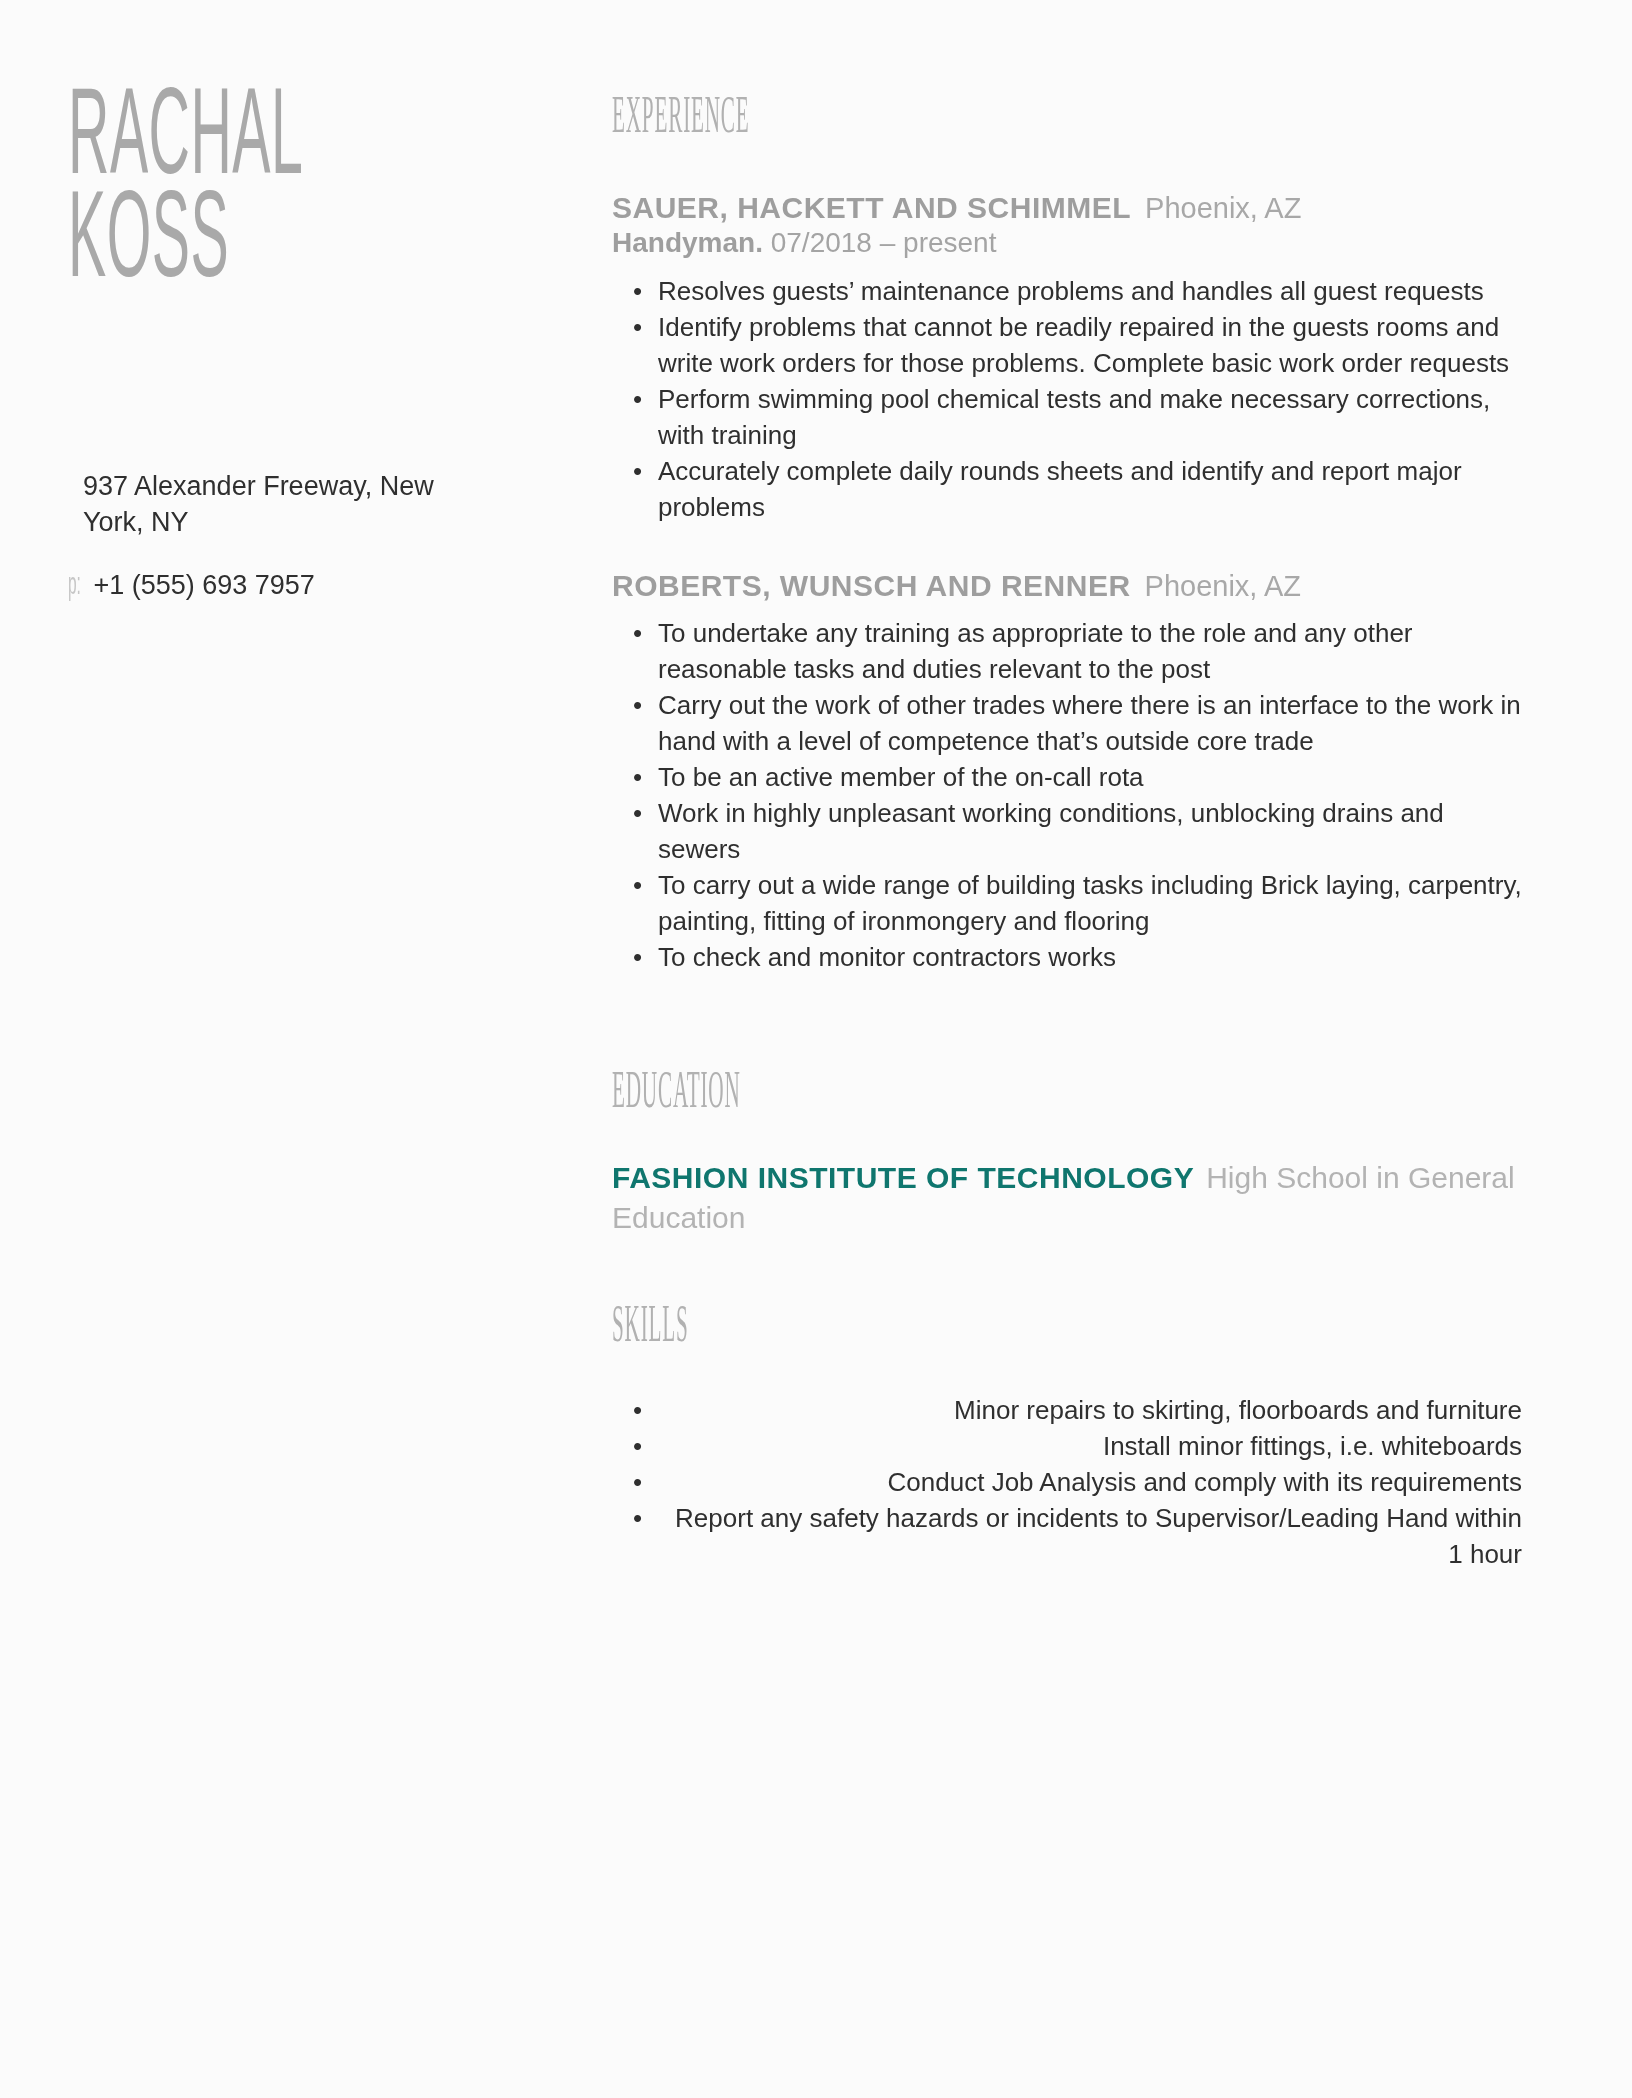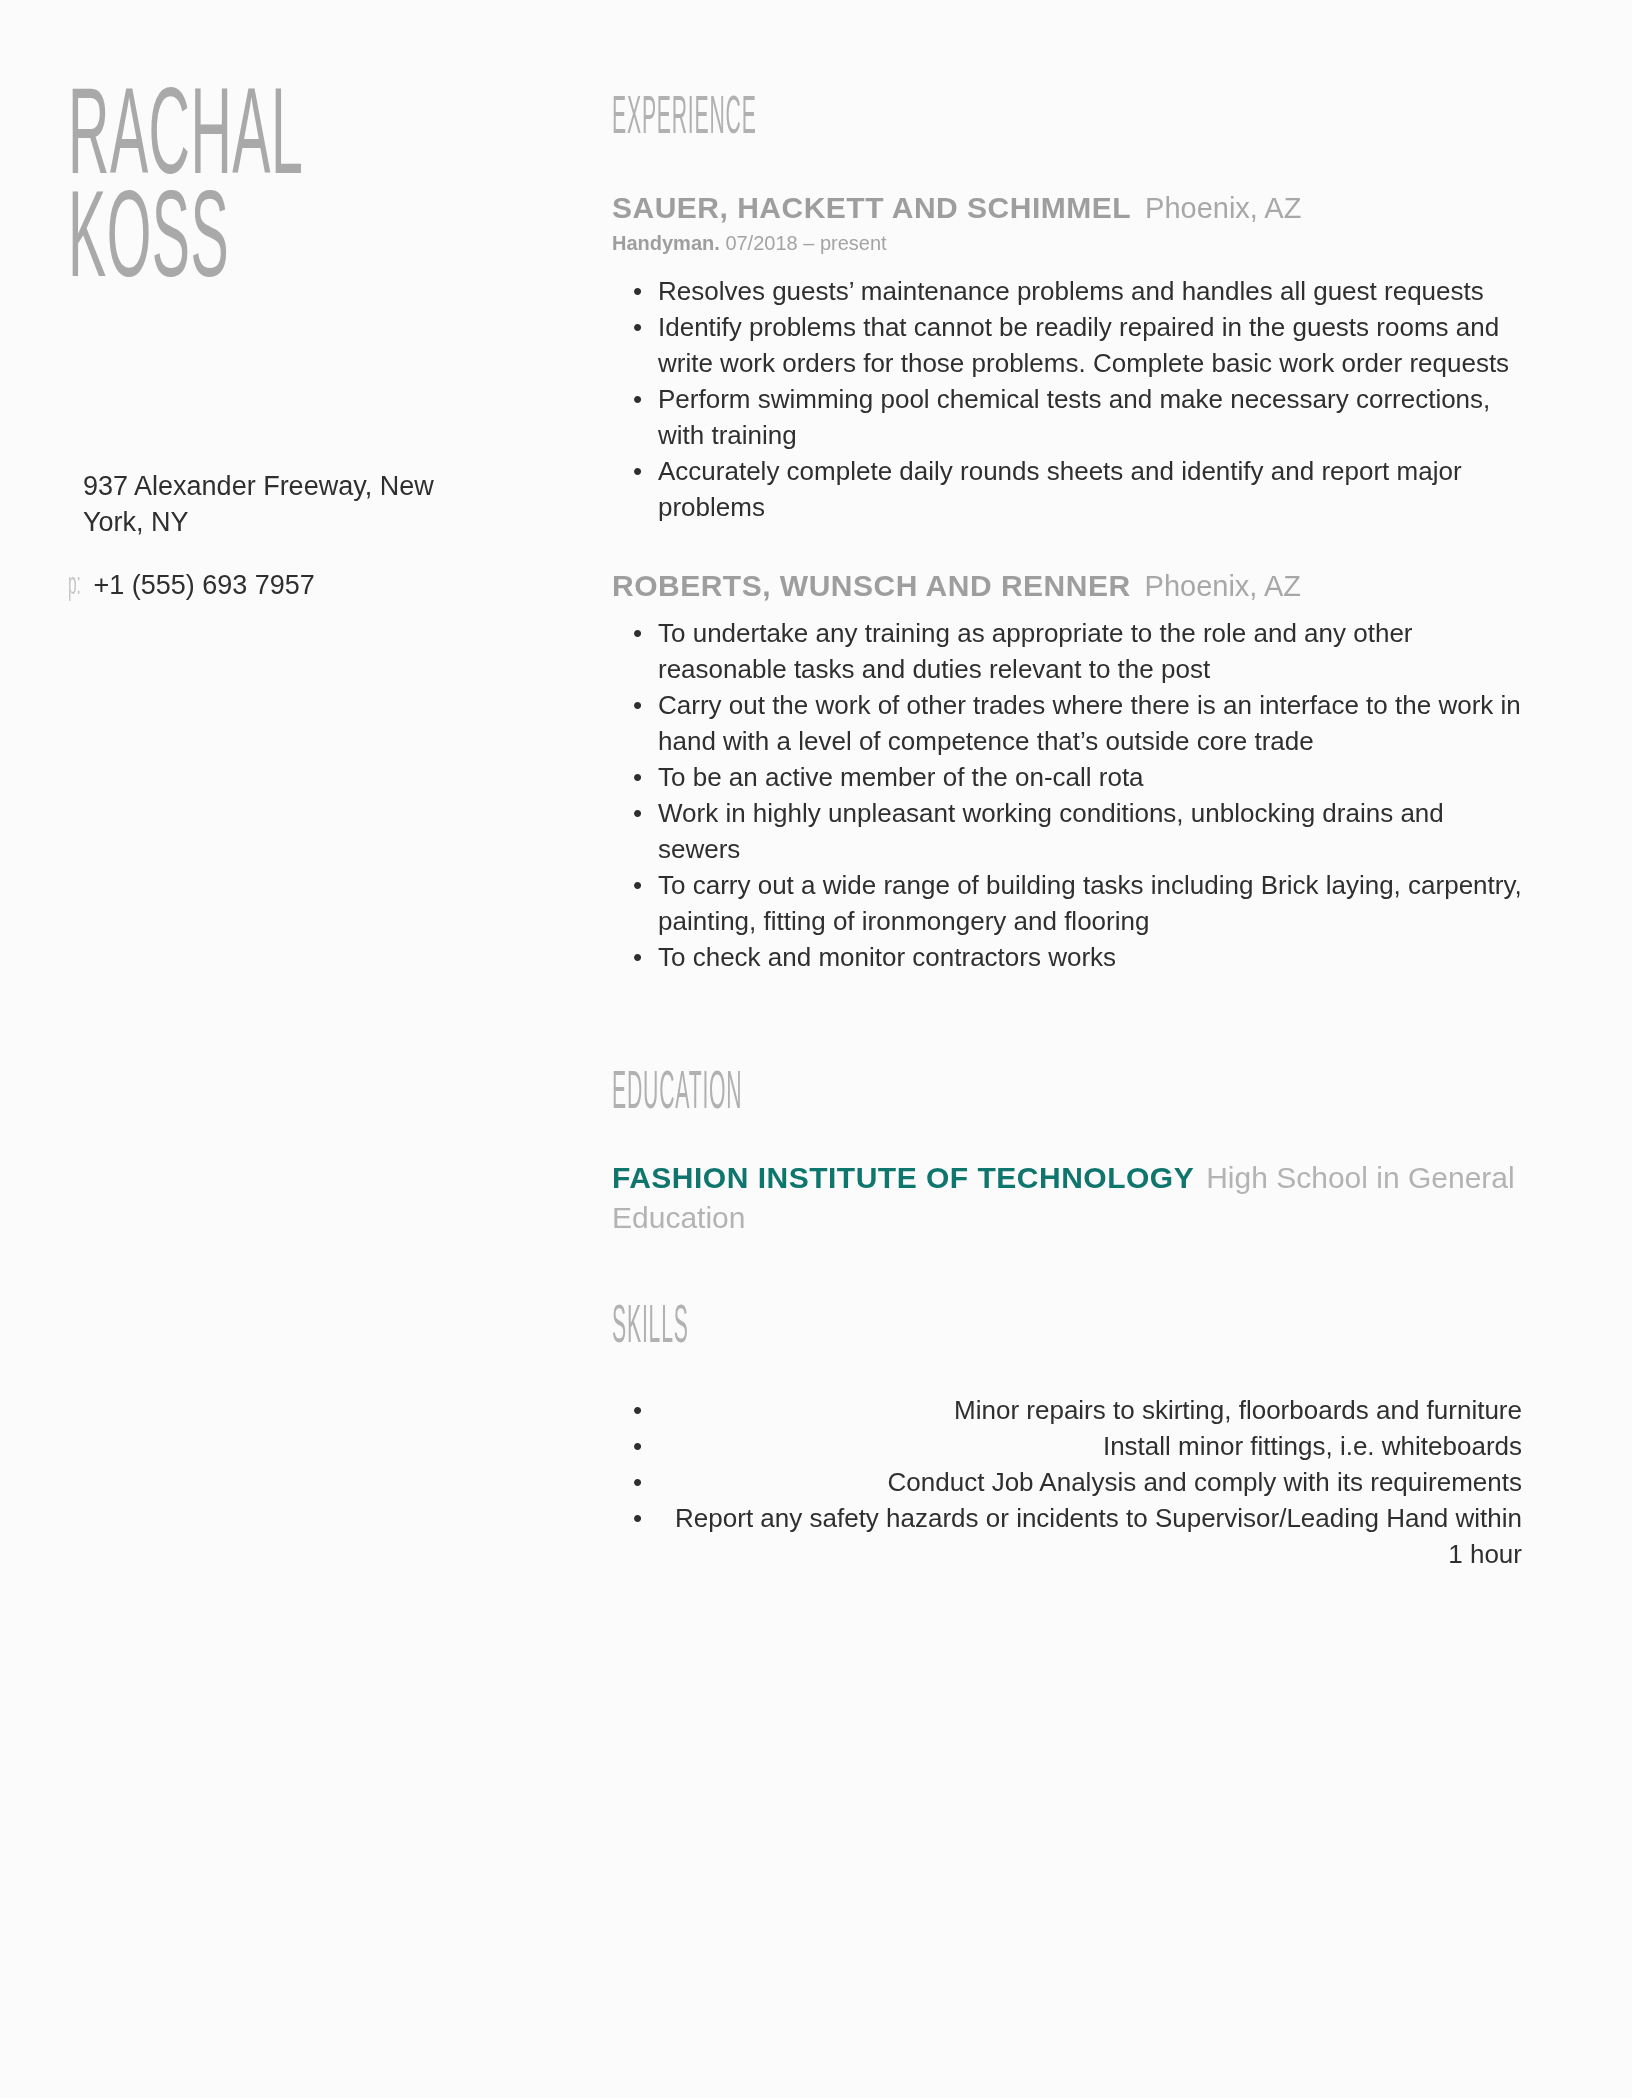--- a/index.html
+++ b/index.html
@@ -21,34 +21,34 @@
   .contact { margin-top:182px; font-size:27px; line-height:36px; color:#2f2f2f; }
   .address { margin:15px; }
   .phone-line { margin:26px 0 0 0; white-space:nowrap; }
   .phone-label {
     display:inline-block; font-size:31px; color:#c6c6c6; font-weight:400;
     transform:scaleX(0.5); transform-origin:0 60%; margin-right:-8px;
   }
 
   
   .right-col { flex:1 1 auto; box-sizing:border-box; padding:88px 67px 0 0; }
-  .section-h { margin:0; font-weight:400; font-size:53px; line-height:53px; color:#b1b1b1; }
+  .section-h { margin:0; font-weight:400; font-size:53px; line-height:53px; color:#b1b1b1;font-family:Liberation Serif, serif; }
   .section-h .squeeze {
     display:inline-block; transform:scaleX(0.40); transform-origin:0 50%;
     letter-spacing:2px; white-space:nowrap;
   }
   .section-h.edu   { margin-top:88px; }
   .section-h.skill { margin-top:59px; }
 
   .job { margin-top:50px; }
   .job + .job { margin-top:44px; }
   .company-line { font-size:30px; line-height:34px; }
   .company  { font-weight:700; color:#9e9e9e; letter-spacing:0.5px; }
   .location { font-weight:400; color:#a8a8a8; margin-left:14px; font-size:29px; }
-  .role-line { font-size:20px; line-height:36px; }
+  .role-line { font-size:28px; line-height:36px; }
   .role  { font-weight:700; color:#9e9e9e; }
   .dates { font-weight:400; color:#a4a4a4; }
 
   ul.bullets { margin:12px 0 0 0; padding:0; list-style:none; max-width:910px; }
   ul.bullets.skills-list { margin-top:42px;text-align:right; }
   .bullets li {
     position:relative; padding-left:46px;
     font-size:26px; line-height:36px; color:#2f2f2f;
   }
   .bullets li::before {

